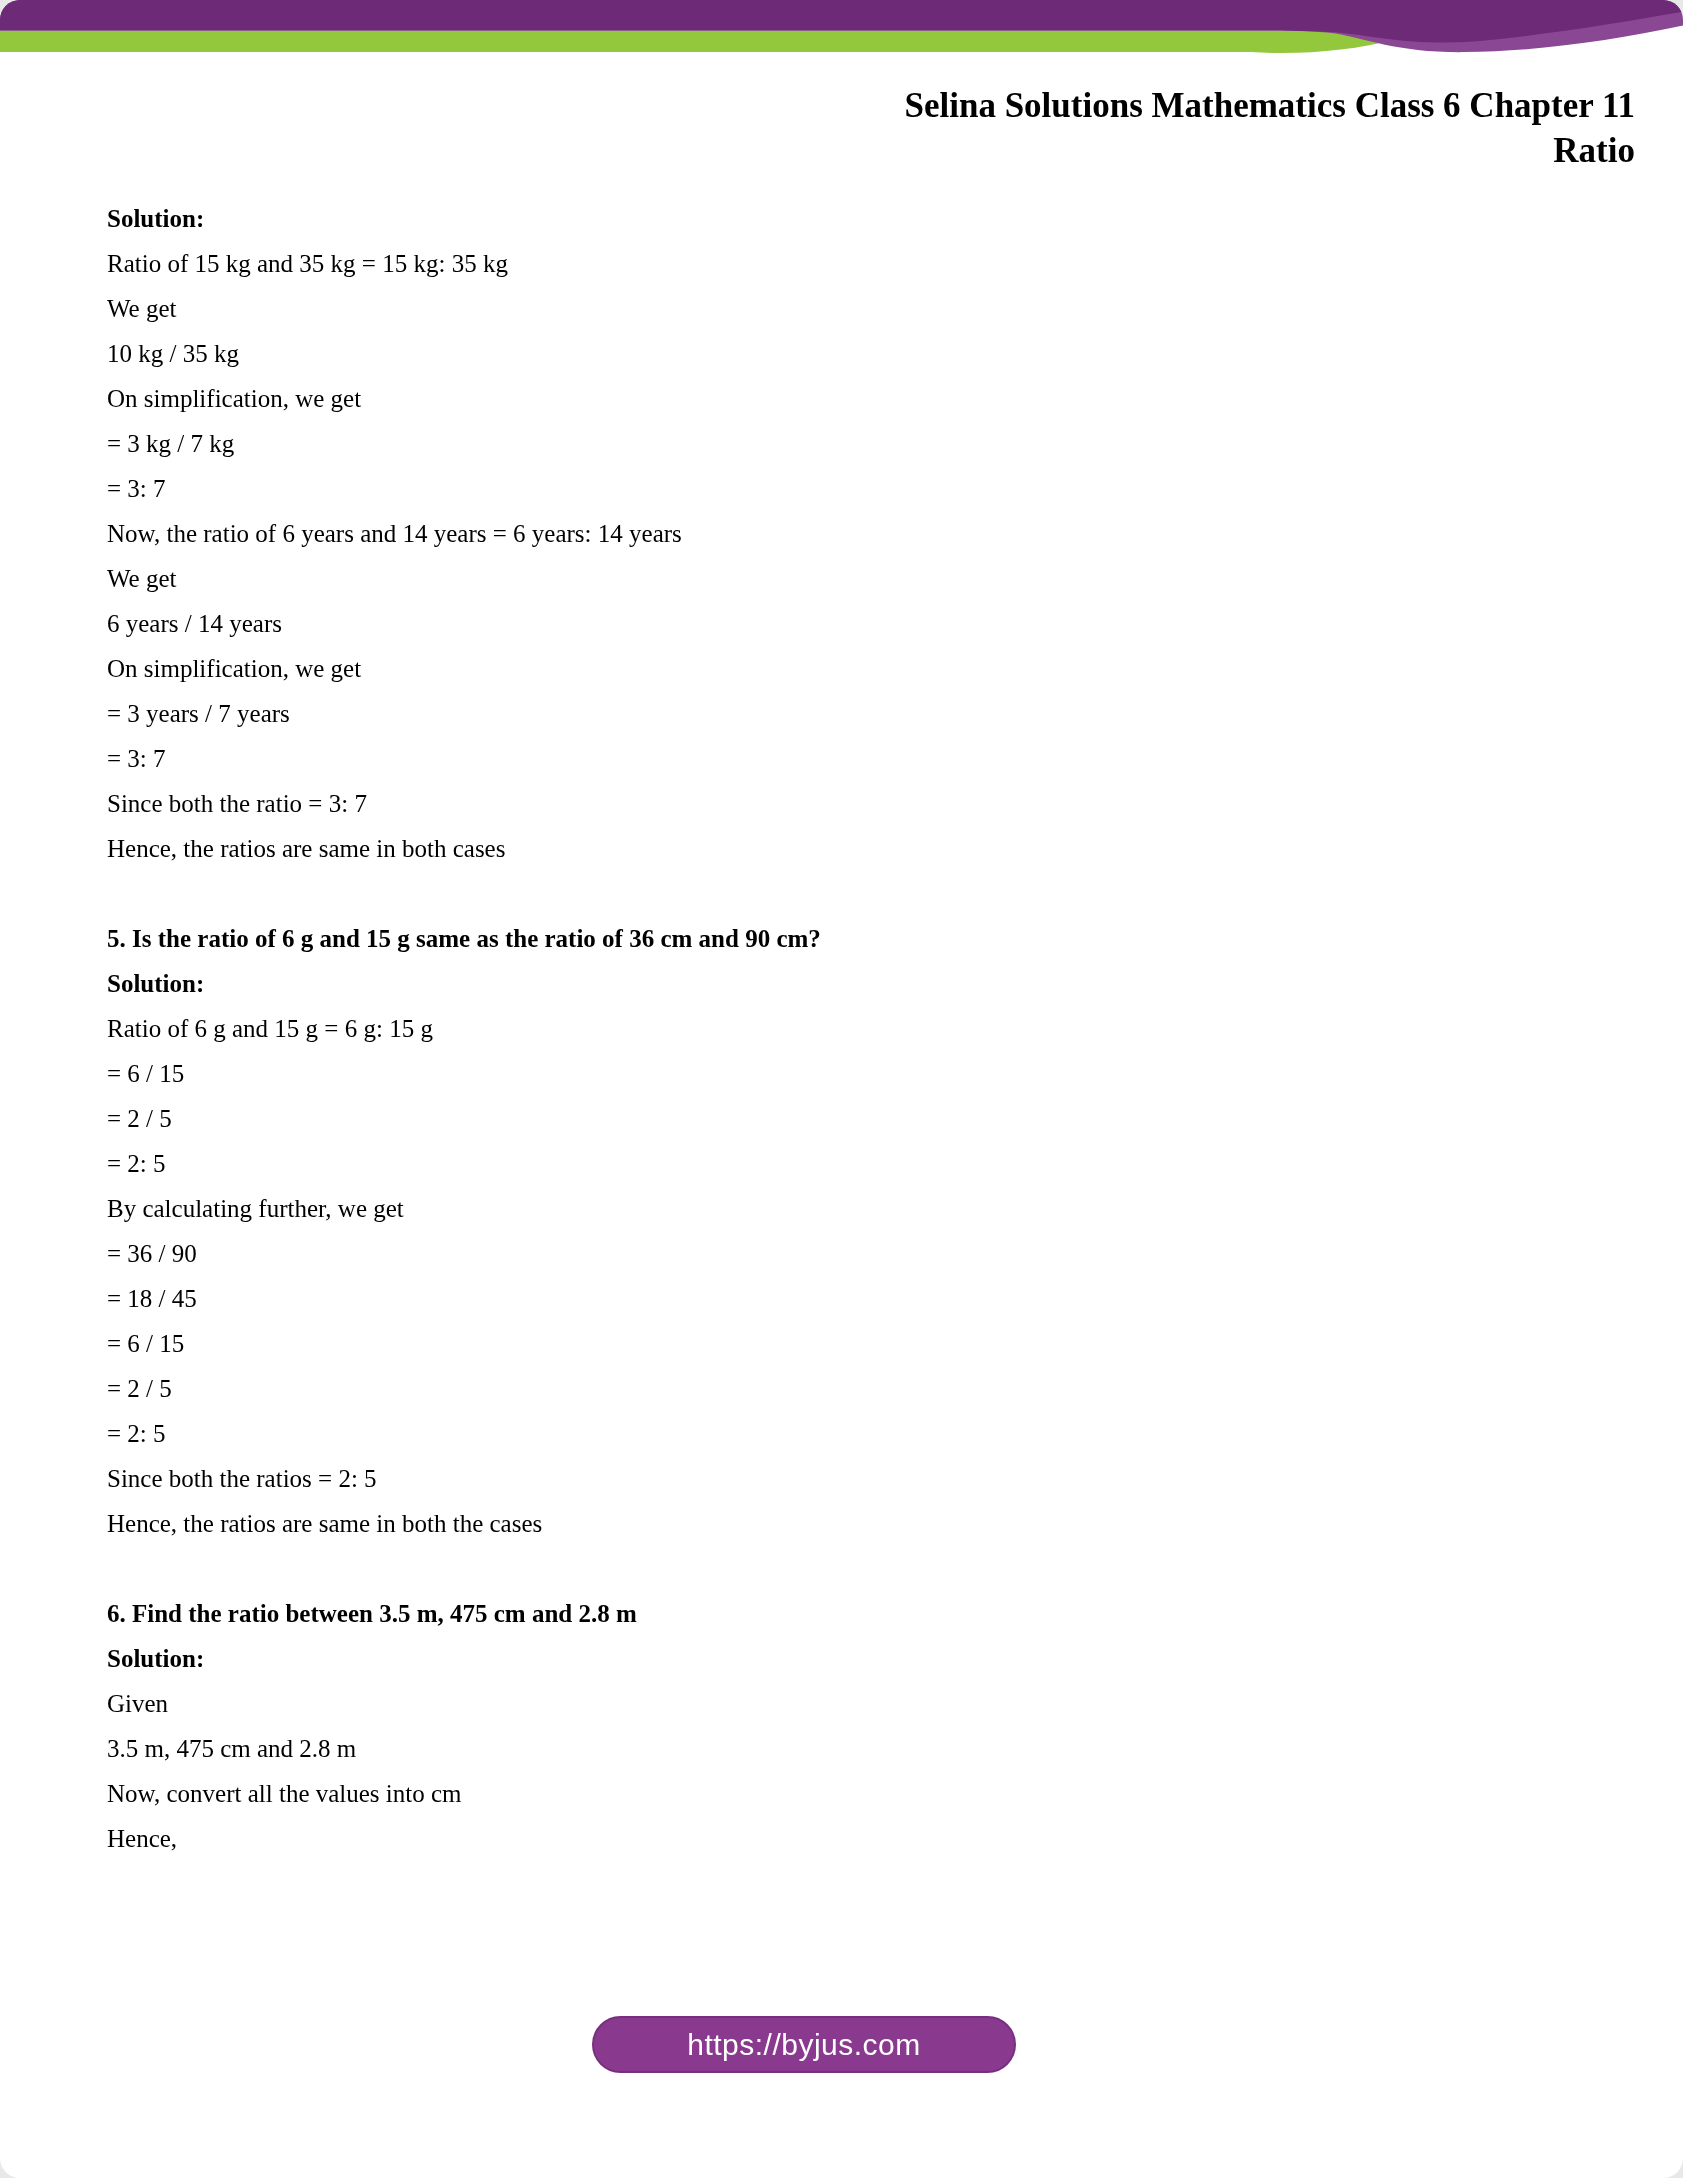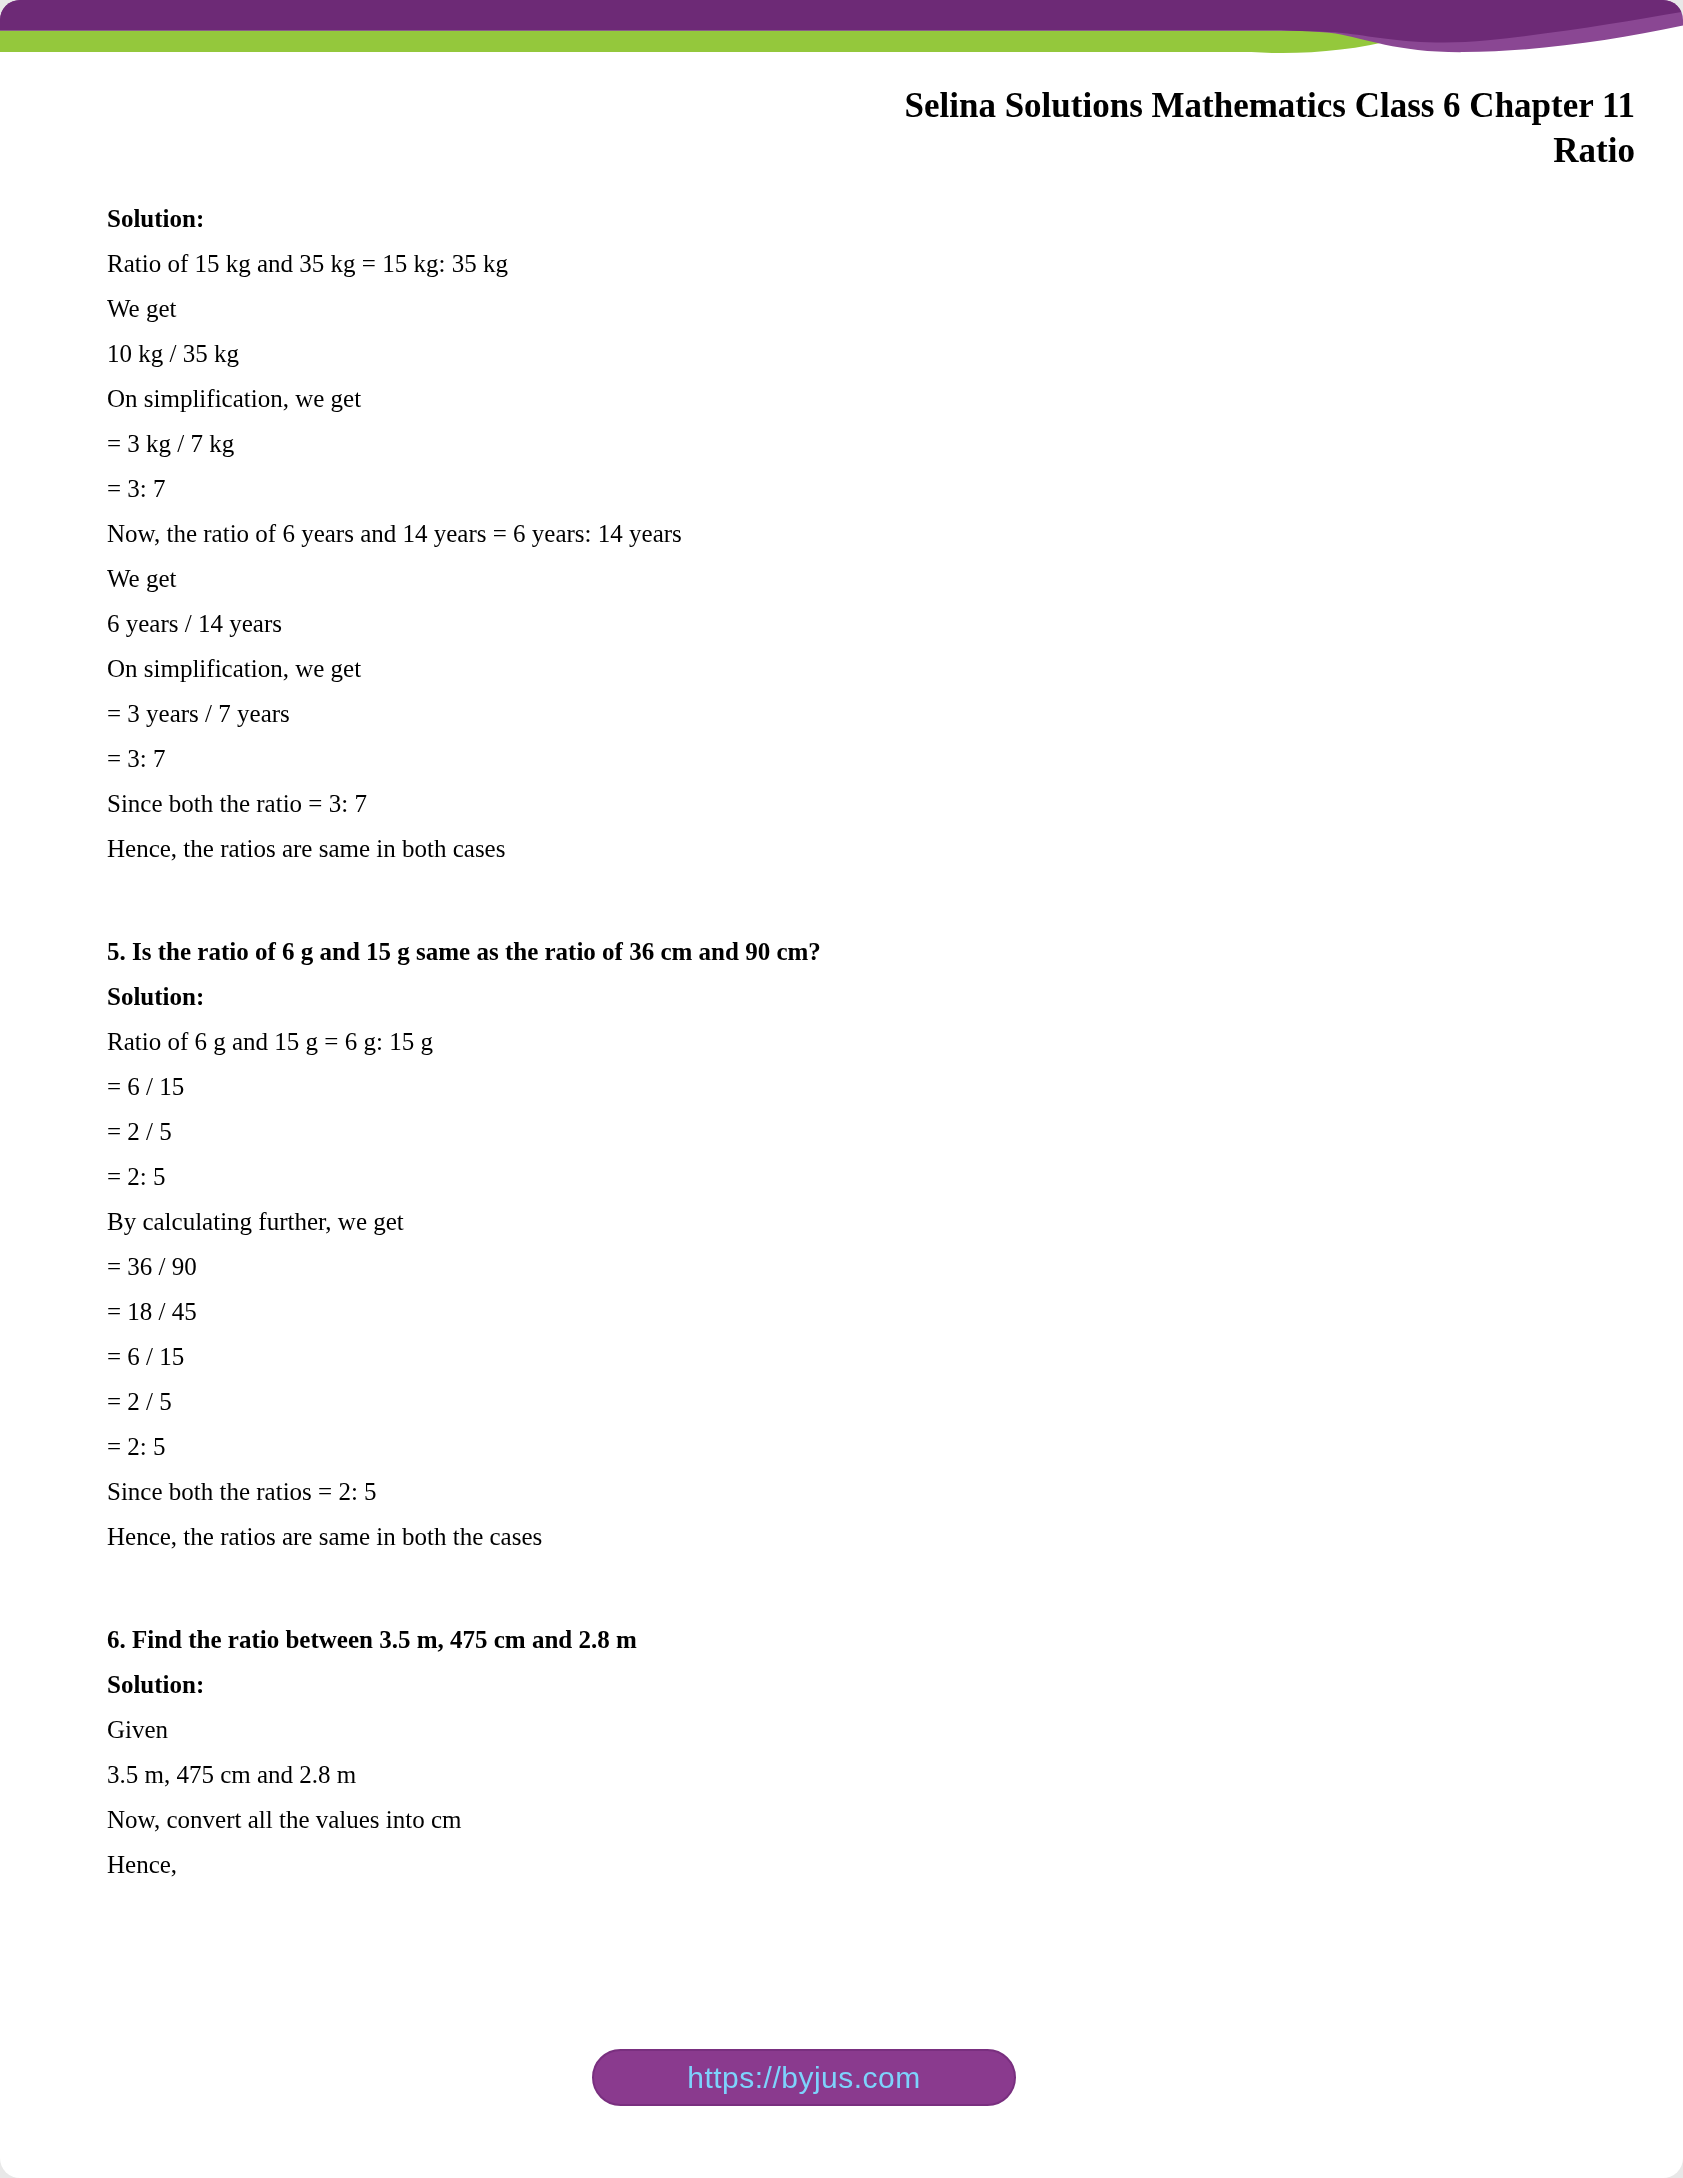--- a/index.html
+++ b/index.html
@@ -19,21 +19,21 @@
     position:absolute;top:83px;right:48px;
     text-align:right;
     font-weight:bold;
     font-size:35px;line-height:45px;
     white-space:nowrap;
   }
   .content{
     position:absolute;left:107px;top:196px;right:40px;
     font-size:25px;line-height:45px;
   }
-  .section + .section{margin-top:58px;}
+  .section + .section{margin-top:45px;}
   .line{white-space:nowrap;}
   .line.b{font-weight:bold;}
   .footer{
     position:absolute;left:0;top:2016px;width:1683px;height:59px;
   }
   .pill{
     position:absolute;left:592px;top:0;
     width:424px;height:57px;
     border-radius:29px;
     border:2px solid transparent;
@@ -99,19 +99,19 @@
         <div class="line b">6. Find the ratio between 3.5 m, 475 cm and 2.8 m</div>
         <div class="line b">Solution:</div>
         <div class="line">Given</div>
         <div class="line">3.5 m, 475 cm and 2.8 m</div>
         <div class="line">Now, convert all the values into cm</div>
         <div class="line">Hence,</div>
       </div>
     </div>
 
   <div class="footer">
-    <a class="pill" href="#" style="background: rgb(138, 58, 142); border-color: rgb(121, 47, 127); color: #7dd3fc; margin-top: 33px;">
+    <a class="pill" href="#" style="background: rgb(138, 58, 142); border-color: rgb(121, 47, 127); color: #ffffff;">
       <span>https://byjus.com</span>
     </a>
   </div>
 
 </div>
 
 
 </body></html>

